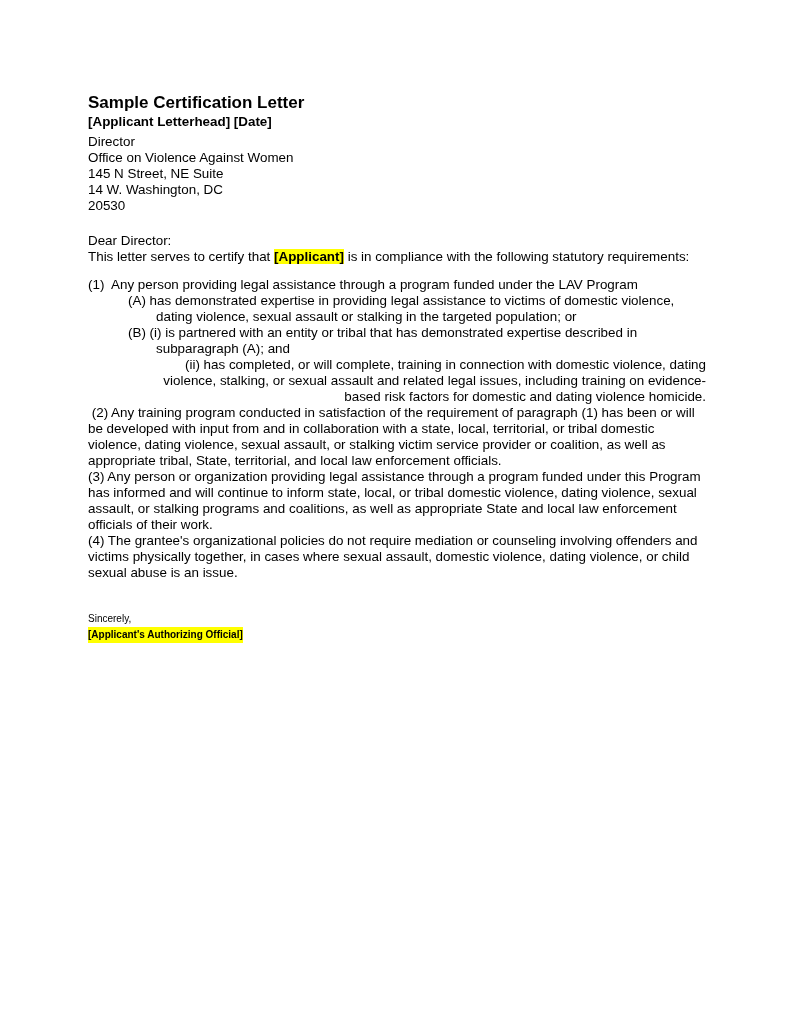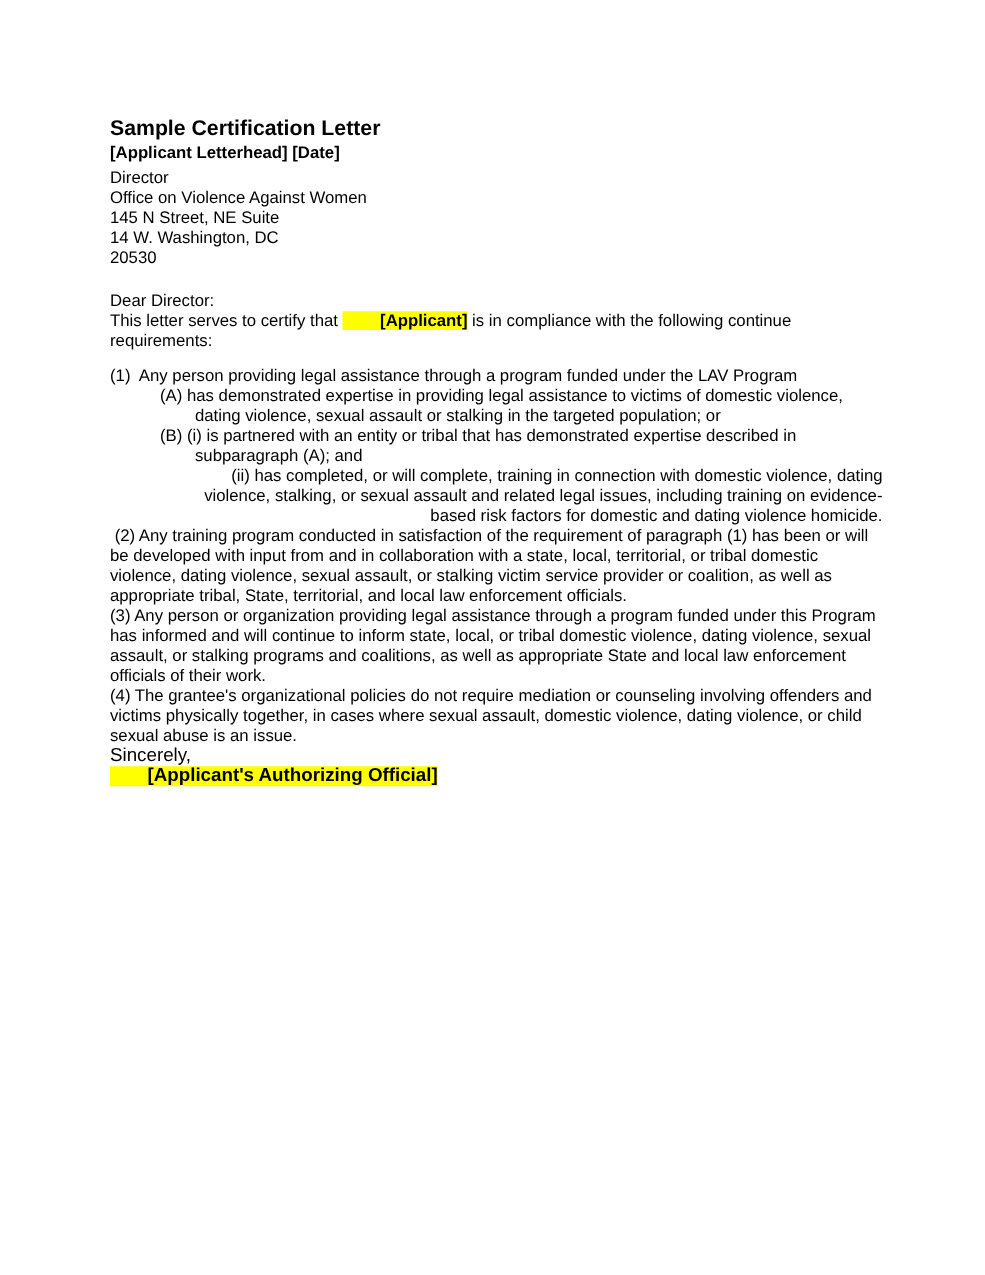--- a/index.html
+++ b/index.html
@@ -53,29 +53,29 @@
   .sub-hang {
     margin-left: 40px;
     padding-left: 28px;
     text-indent: -28px;
   }
   .sub-flush {
     margin-left: 68px;
     text-align: right;
   }
   .closing-block {
-    font-size: 15px;
+    margin-top: 30px;
+    font-size: 10px;
     line-height: 16px;
   }
   .bold {
     font-weight: bold;
   }
   .hl {
     background-color: #ffff00;
-    padding-left: 30px;
   }
   .sig {
     display: inline-block;
   }
 </style>
 </head>
 <body>
 
 <div class="page">
 
@@ -86,21 +86,21 @@
   <div class="address">
     <div class="line">Director</div>
     <div class="line">Office on Violence Against Women</div>
     <div class="line">145 N Street, NE Suite</div>
     <div class="line">14 W. Washington, DC</div>
     <div class="line">20530</div>
   </div>
 
   <div class="salutation-block">
     <div>Dear Director:</div>
-    <div class="para"><span>This letter serves to certify that </span><span class="hl bold" style="background-color: rgb(255, 255, 0);">[Applicant]</span><span> is in compliance with the following continue requirements:</span></div>
+    <div class="para"><span>This letter serves to certify that </span><span class="hl bold" style="background-color: rgb(255, 255, 0);">[Applicant]</span><span> is in compliance with the following statutory requirements:</span></div>
   </div>
 
   <div class="items">
     <div class="para">(1)  Any person providing legal assistance through a program funded under the LAV Program</div>
     <div class="para sub-hang">(A) has demonstrated expertise in providing legal assistance to victims of domestic violence, dating violence, sexual assault or stalking in the targeted population; or</div>
     <div class="para sub-hang">(B) (i) is partnered with an entity or tribal that has demonstrated expertise described in subparagraph (A); and</div>
     <div class="para sub-flush">(ii) has completed, or will complete, training in connection with domestic violence, dating violence, stalking, or sexual assault and related legal issues, including training on evidence-based risk factors for domestic and dating violence homicide.</div>
     <div class="para"> (2) Any training program conducted in satisfaction of the requirement of paragraph (1) has been or will be developed with input from and in collaboration with a state, local, territorial, or tribal domestic violence, dating violence, sexual assault, or stalking victim service provider or coalition, as well as appropriate tribal, State, territorial, and local law enforcement officials.</div>
     <div class="para">(3) Any person or organization providing legal assistance through a program funded under this Program has informed and will continue to inform state, local, or tribal domestic violence, dating violence, sexual assault, or stalking programs and coalitions, as well as appropriate State and local law enforcement officials of their work.</div>
     <div class="para">(4) The grantee's organizational policies do not require mediation or counseling involving offenders and victims physically together, in cases where sexual assault, domestic violence, dating violence, or child sexual abuse is an issue.</div>

